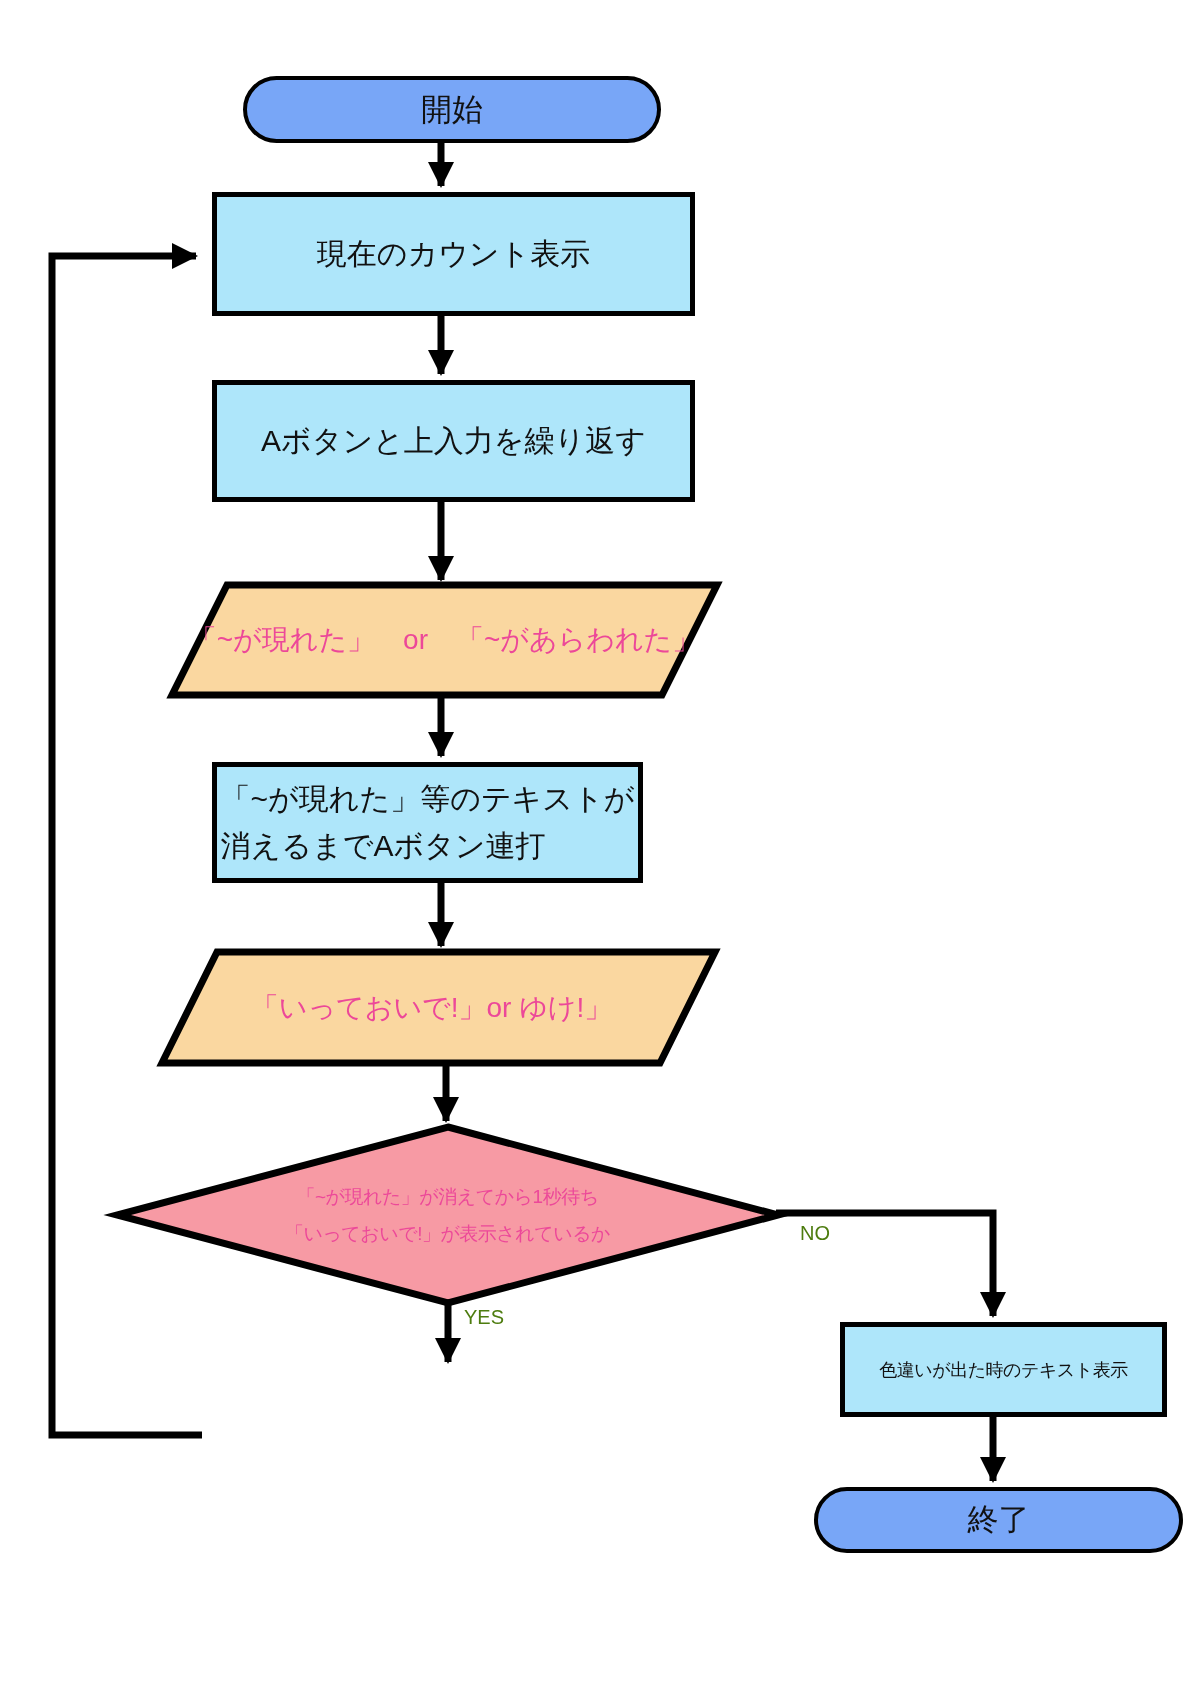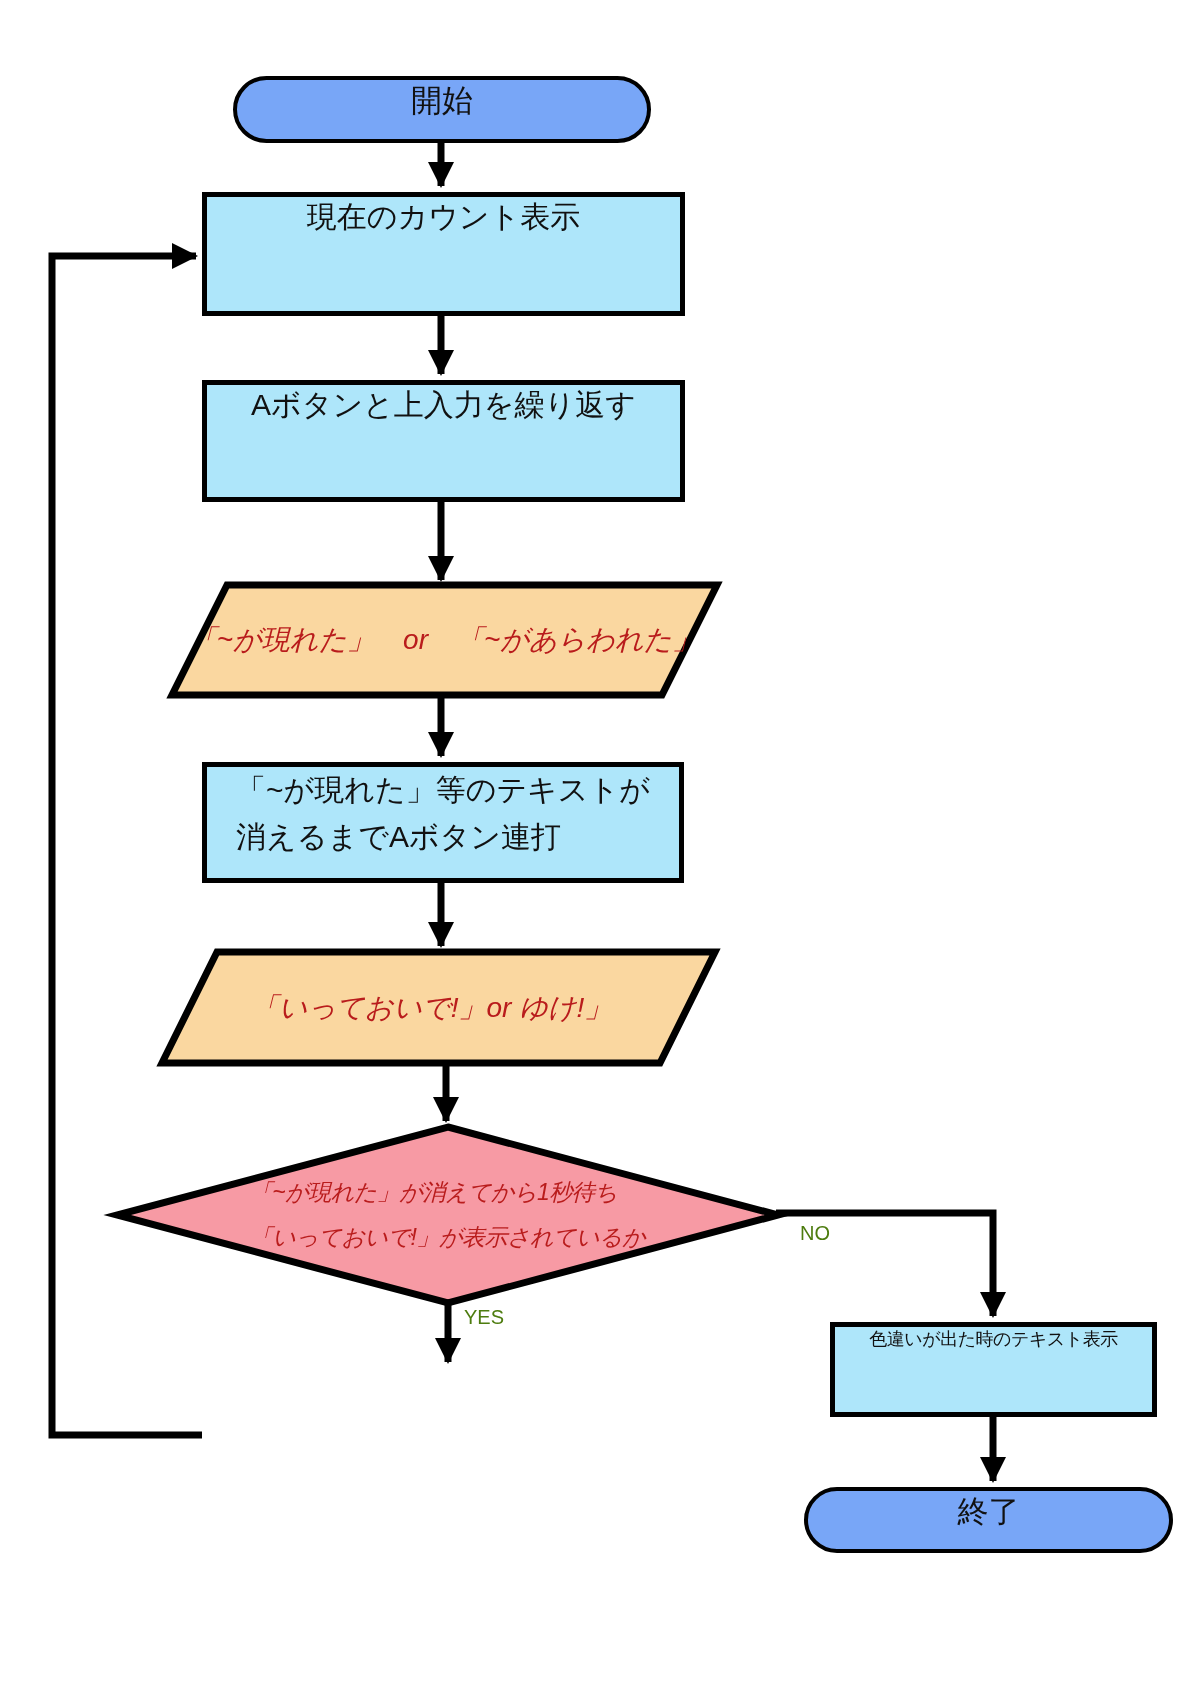--- a/index.html
+++ b/index.html
@@ -1,28 +1,28 @@
 <!DOCTYPE html>
 <html style="--terminal-fill: #78a6f7; --process-fill: #aee6fa; --io-fill: #fad7a0; --decision-fill: #f79aa4; --line-color: #000000; --background: #ffffff;"><head>
 <meta charset="utf-8">
 <style>
   html,body{margin:0;padding:0;background:#ffffff;}
   body{font-family:"Liberation Sans","DejaVu Sans",sans-serif;}
   .canvas{position:relative;width:1200px;height:1691px;background:#ffffff;overflow:hidden;}
   .overlay{position:absolute;left:0;top:0;width:1200px;height:1691px;z-index:1;}
-  .node{position:absolute;box-sizing:border-box;display:flex;justify-content:center;
-        color:#111;z-index:2;text-align:center;}
+  .node{position:absolute;box-sizing:border-box;display:flex;align-items:center;justify-content:center;
+        color:#111;z-index:2;text-align:center;margin-left:10px;}
   .terminal{background:var(--terminal-fill,#78a6f7);border:4px solid var(--line-color,#000);
             border-radius:40px;font-size:31px;}
   .process{background:var(--process-fill,#aee6fa);border:5px solid var(--line-color,#000);font-size:30px;}
   .freetext{position:absolute;box-sizing:border-box;display:flex;align-items:center;justify-content:center;
-            z-index:3;color:#b91c1c;text-align:left;pointer-events:none;font-style:italic;}
+            z-index:3;color:#ec4899;text-align:center;pointer-events:none;}
   .io-label{font-size:28px;}
   .two-line{line-height:1.55;text-align:left;}
-  .decision-text{font-size:23px;line-height:1.95;letter-spacing:-0.5px;}
+  .decision-text{font-size:19px;line-height:1.95;letter-spacing:-0.5px;}
   .small-process{font-size:18px;letter-spacing:-0.5px;}
   .edge-label{position:absolute;z-index:3;font-size:20px;color:#4d7c0f;}
   .block{display:block;}
 </style>
 </head>
 <body>
 
 <div class="canvas">
 
   <svg class="overlay" viewBox="0 0 1200 1691" xmlns="http://www.w3.org/2000/svg">
@@ -56,21 +56,21 @@
   <div class="node process" style="left:202px;top:192px;width:483px;height:124px;font-family:Liberation Mono, monospace;">
     <span>現在のカウント表示</span>
   </div>
 
   <div class="node process" style="left:202px;top:380px;width:483px;height:122px;">
     <span>Aボタンと上入力を繰り返す</span>
   </div>
 
   <div class="freetext io-label" style="left:172px;top:585px;width:545px;height:110px;">「~が現れた」　or　「~があらわれた」</div>
 
-  <div class="node process" style="left:202px;top:762px;width:482px;height:121px;">
+  <div class="node process" style="left:202px;top:762px;width:431px;height:121px;">
     <div class="two-line">
       <span class="block">「~が現れた」等のテキストが</span>
       <span class="block">消えるまでAボタン連打</span>
     </div>
   </div>
 
   <div class="freetext io-label" style="left:155px;top:952px;width:553px;height:111px;">「いっておいで!」or ゆけ!」</div>
 
   <div class="freetext decision-text" style="left:117px;top:1127px;width:661px;height:176px;">
     <div>

